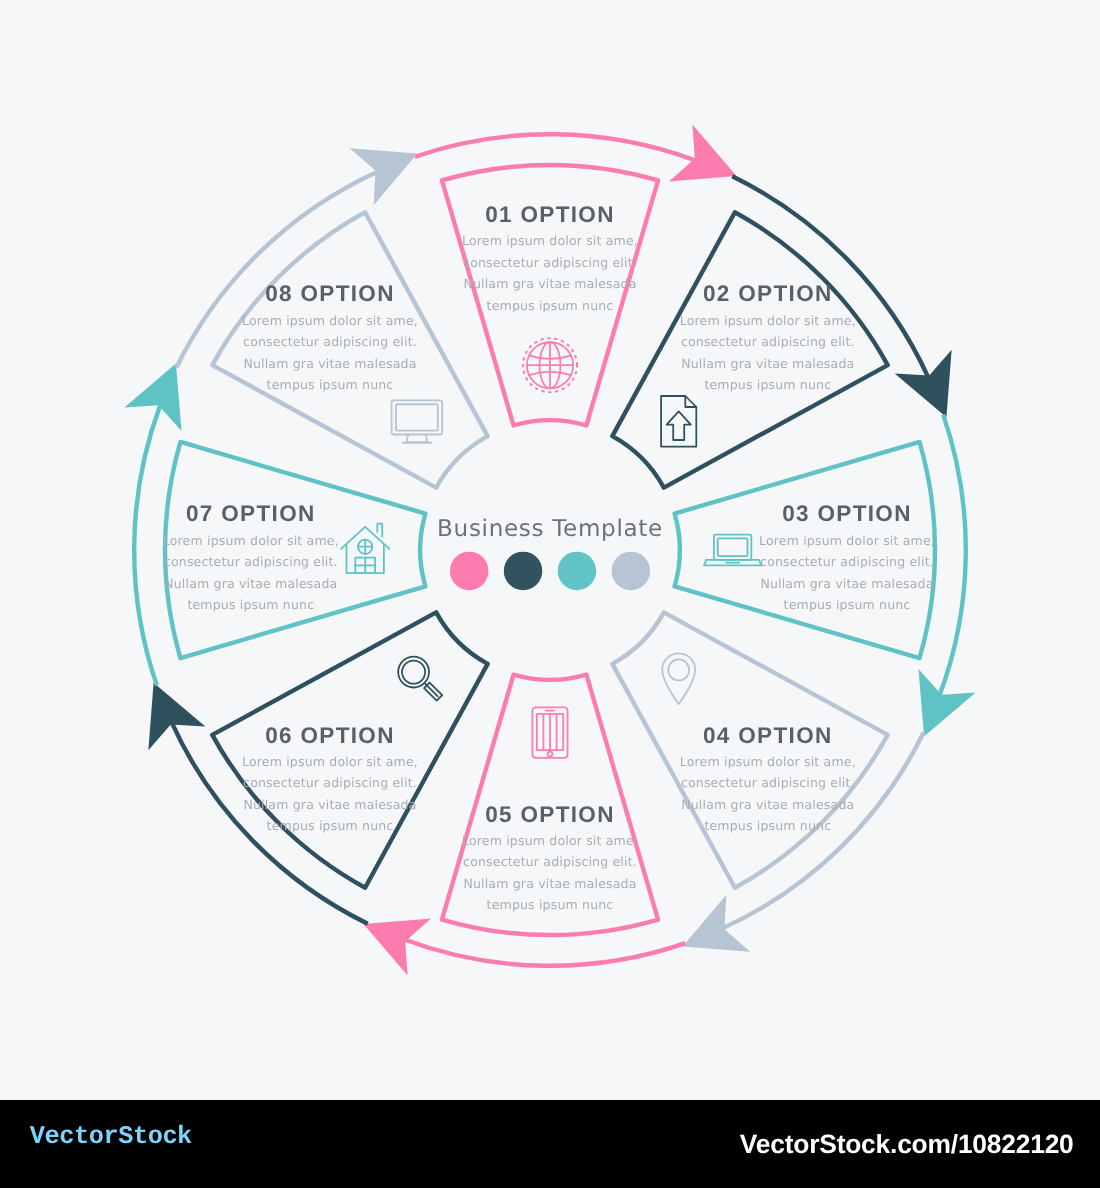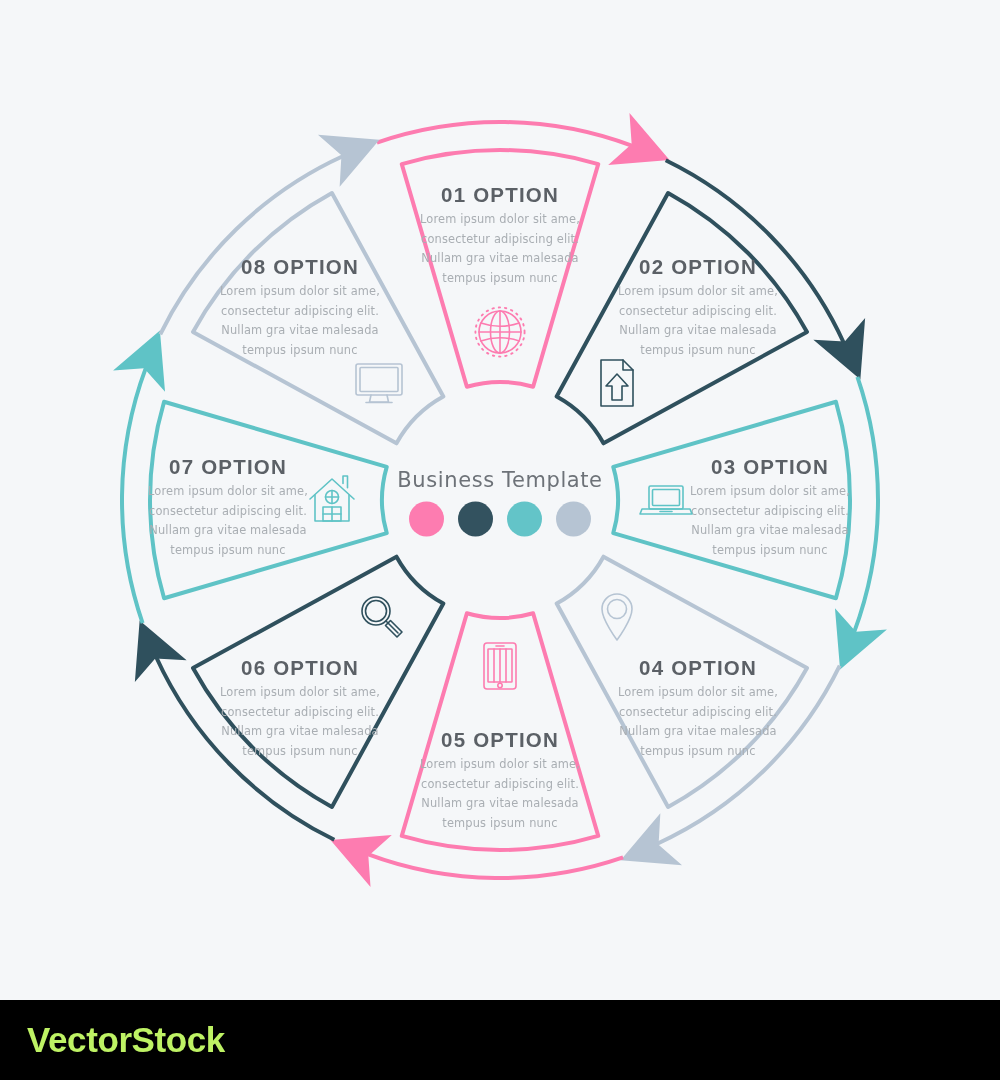--- a/index.html
+++ b/index.html
@@ -41,22 +41,22 @@
   }
   .icon-stroke{fill:none;stroke-width:1.6;stroke-linejoin:round;stroke-linecap:round;}
 
   #footer{
     position:absolute;left:0;top:1000px;
     width:1000px;height:80px;
     background:#000;
   }
   #footer .brand{
     position:absolute;left:27px;top:20px;
-    color:#bef264;font-size:35px;font-weight:700;
-    font-family:Liberation Sans, sans-serif;
+    color:#7dd3fc;font-size:23px;font-weight:700;
+    font-family:Liberation Mono, monospace;
     letter-spacing:-0.4px;
   }
   #footer .url{
     position:absolute;right:24px;top:27px;
     color:#fff;font-size:24px;font-weight:700;
     font-family:"Liberation Sans", sans-serif;
     letter-spacing:-0.2px;
   }
 </style>
 </head>
@@ -253,13 +253,14 @@
           <rect class="icon-stroke" stroke="#b6c4d3" x="-19" y="-13.5" width="38" height="24" rx="1"></rect>
           <path class="icon-stroke" stroke="#b6c4d3" d="M -8 14 L -9.5 21 L 9.5 21 L 8 14"></path>
           <line class="icon-stroke" stroke="#b6c4d3" x1="-13" y1="21.5" x2="13" y2="21.5"></line>
         </g>
       </g>
   </svg>
 </div>
 
 <div id="footer">
   <div class="brand">VectorStock</div>
+  <div class="url">VectorStock.com/10822120</div>
 </div>
 
 </body></html>

